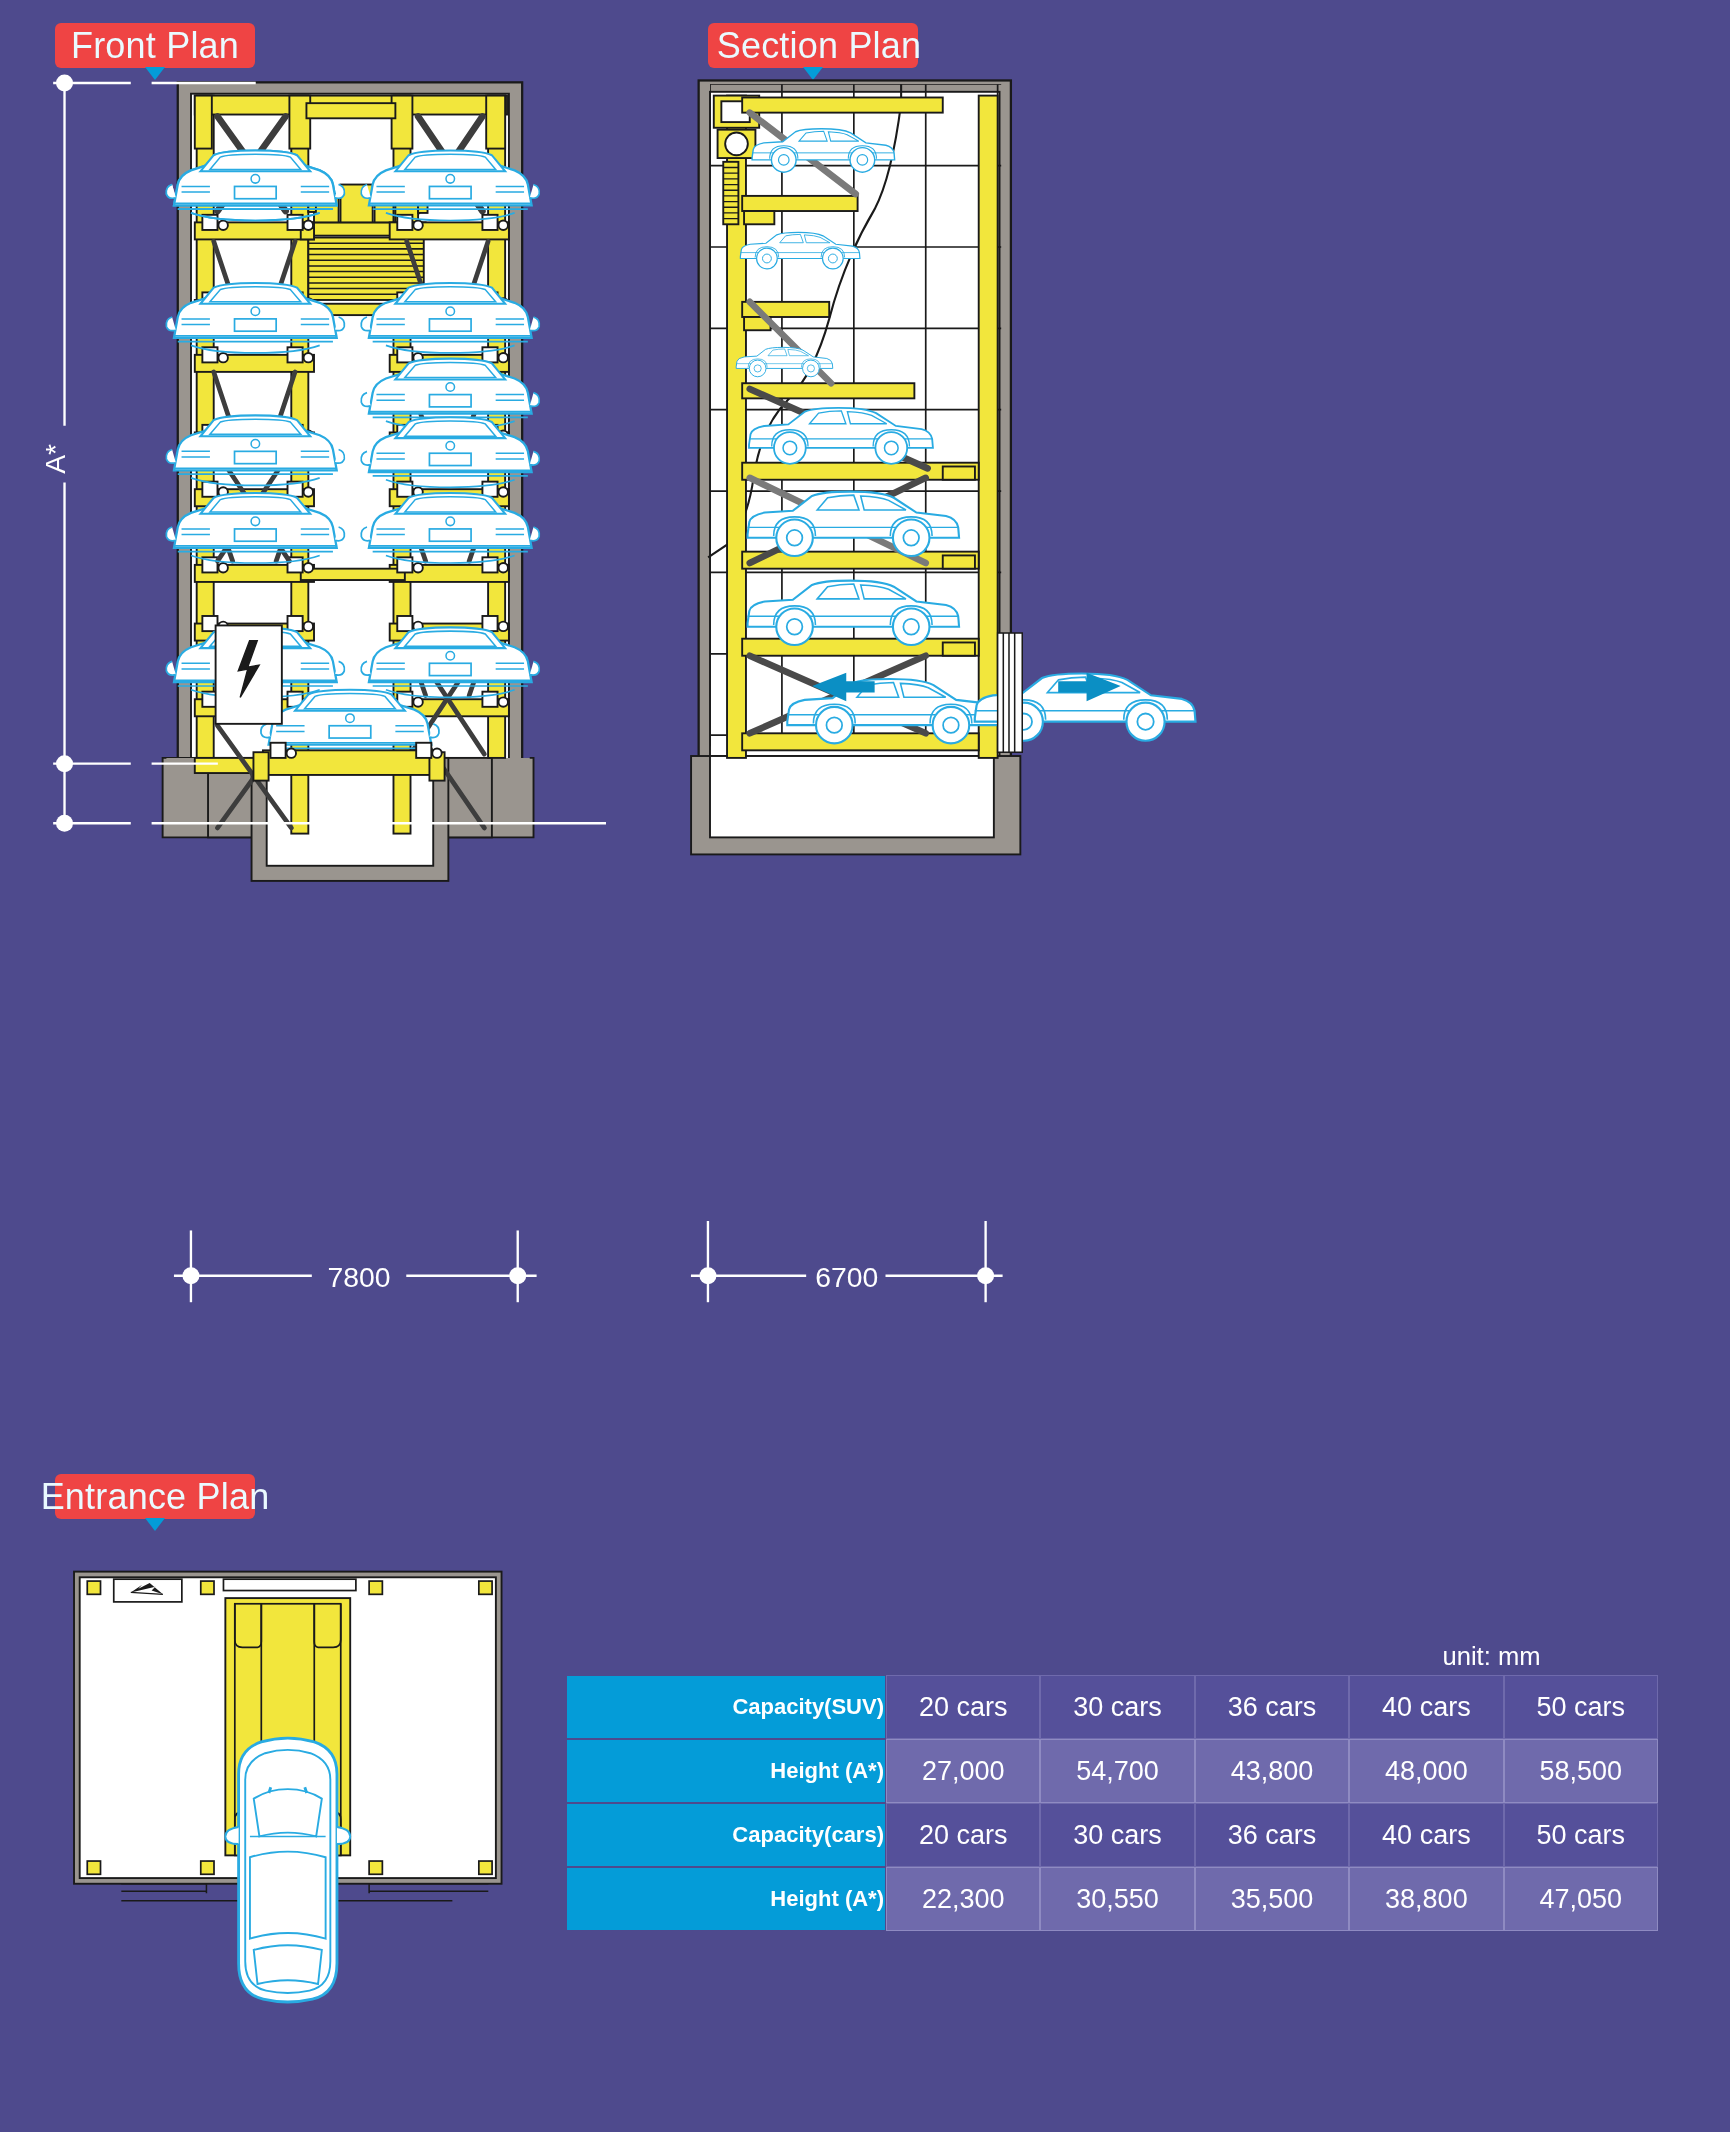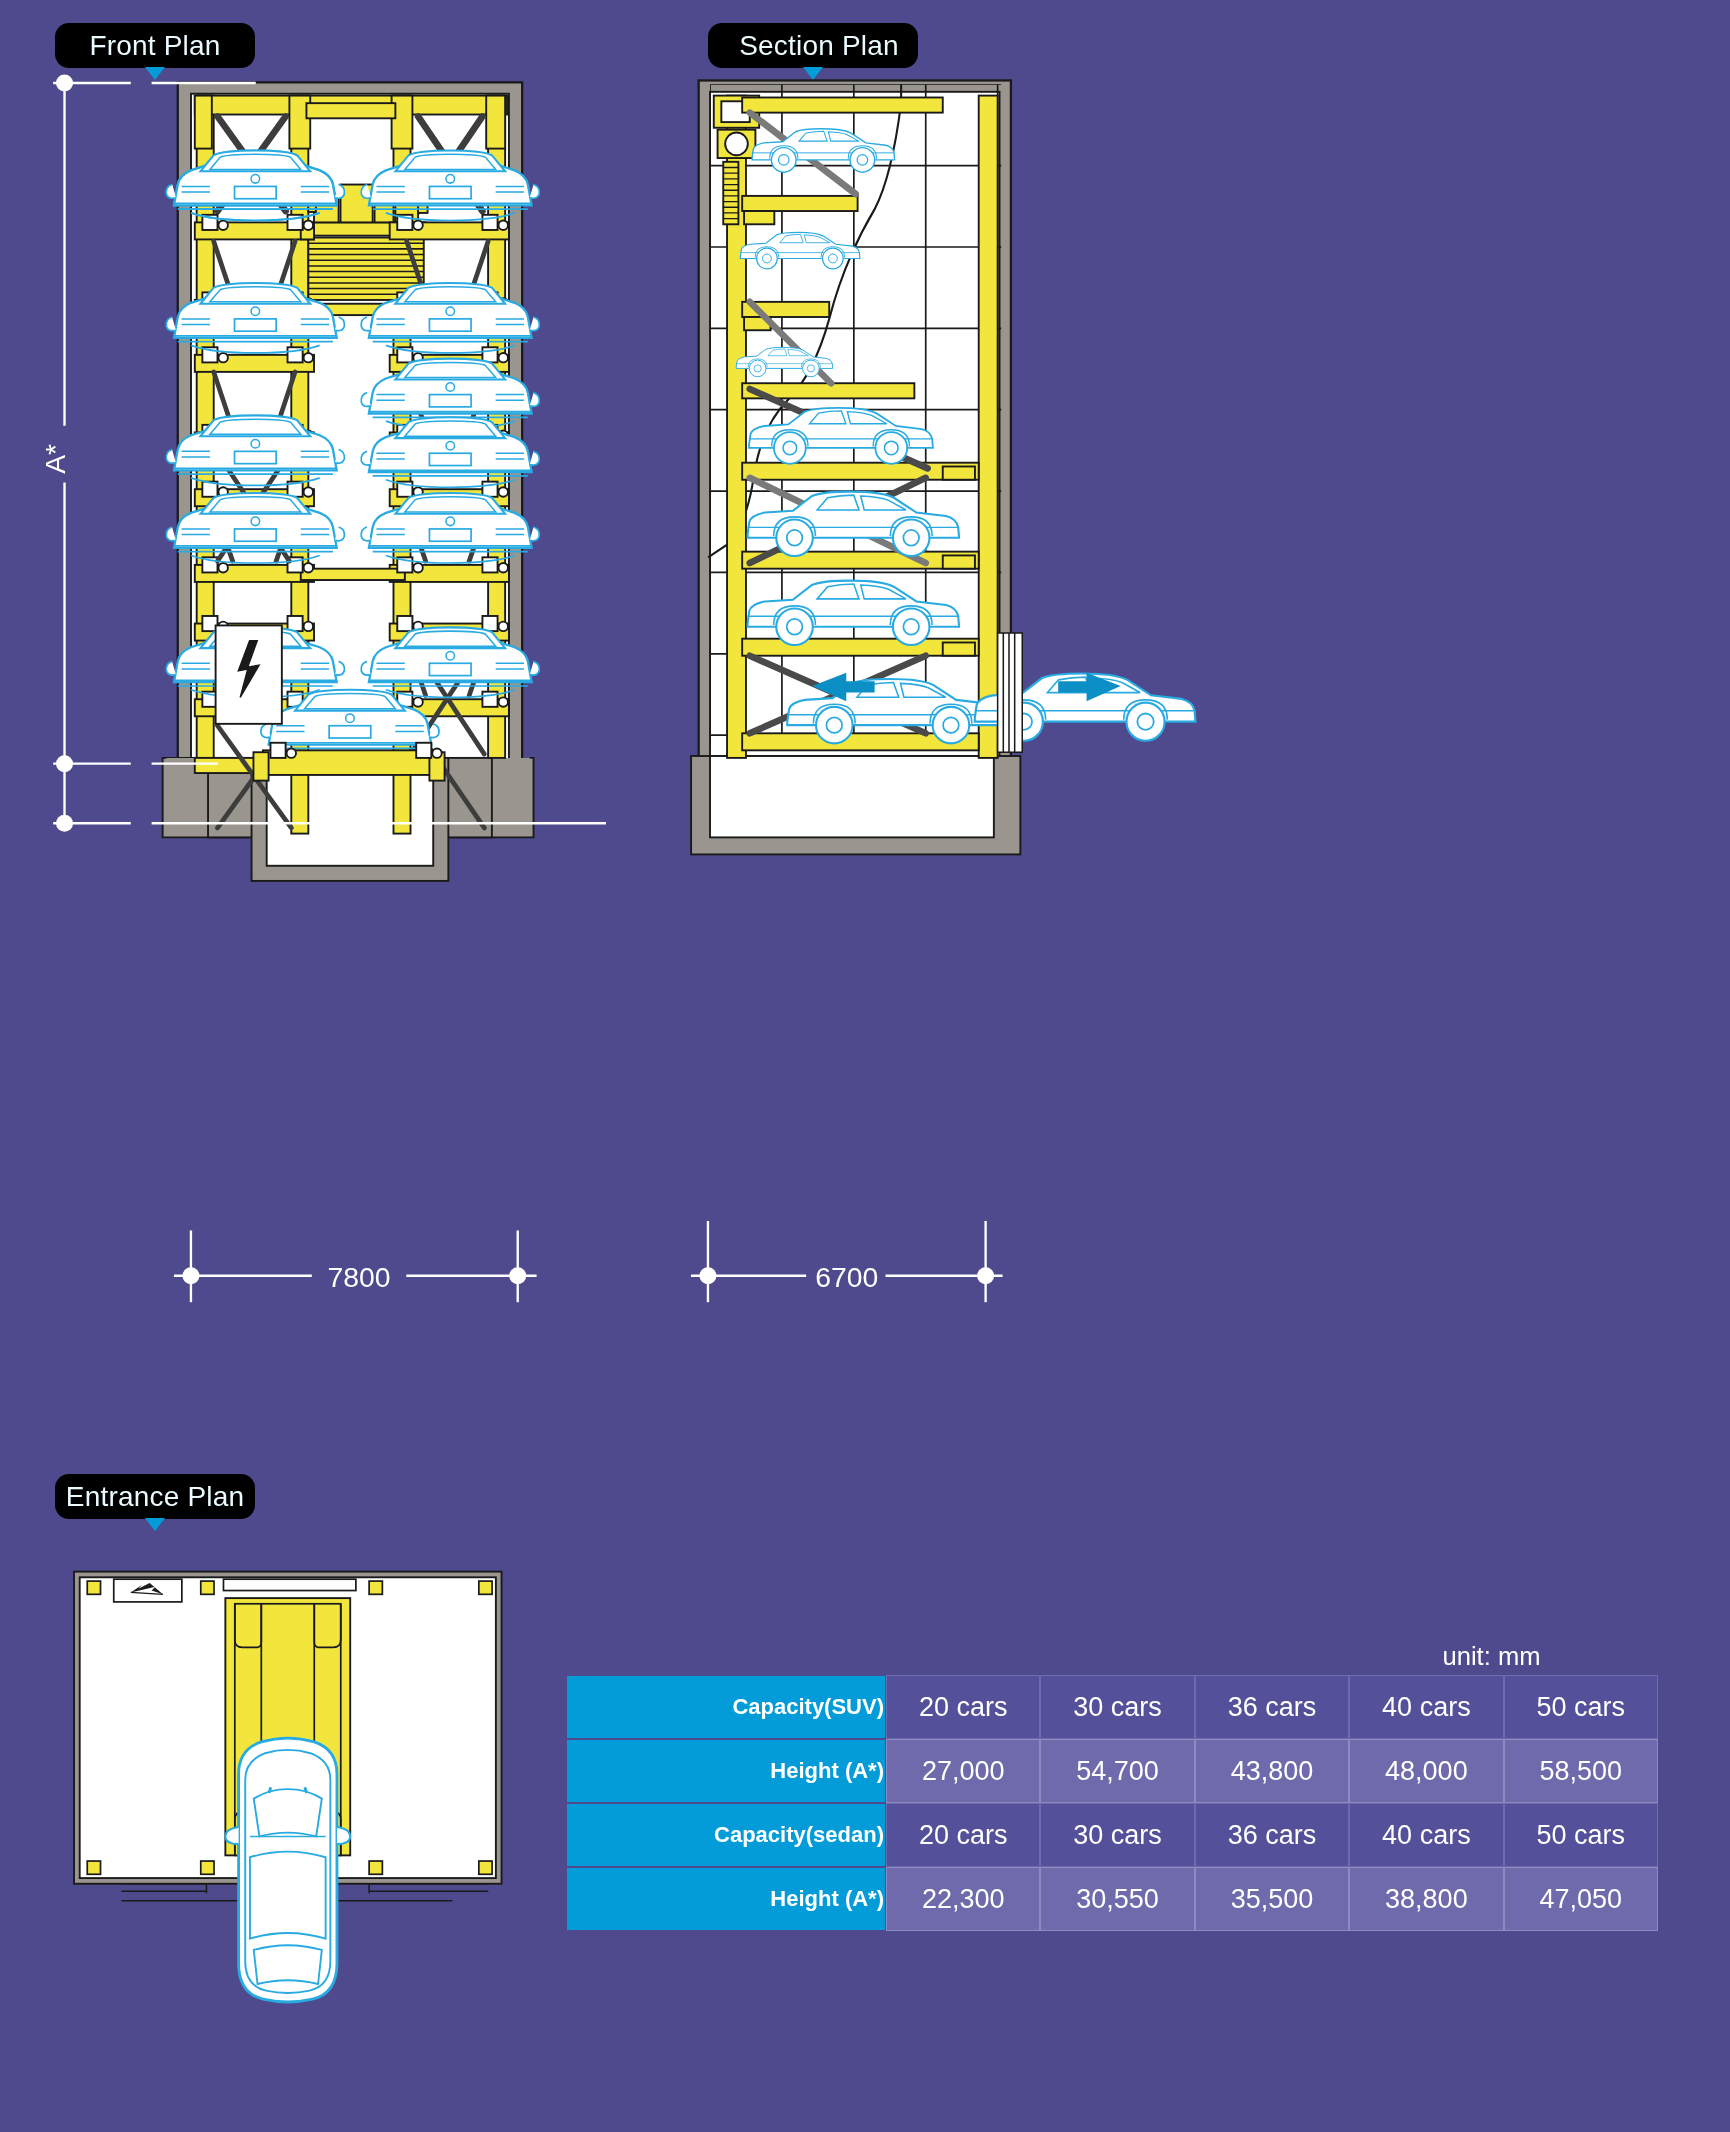--- a/index.html
+++ b/index.html
@@ -11,24 +11,24 @@
   #page {
     position: relative;
     width: 1731px; height: 2132px;
     background: #4e4a8d;
     overflow: hidden;
   }
 
   
   .pill {
     position: absolute;
-    background: #000000;
-    border-radius: 14px;
+    background: #ef4444;
+    border-radius: 6px;
     color: #eafaff;
-    font-size: 28px;
+    font-size: 36px;
     letter-spacing: 0.2px;
     display: flex; align-items: center; justify-content: center;
     height: 45px;
     white-space: nowrap;
   }
   .pill::after {
     content: "";
     position: absolute;
     bottom: -12.3px; left: 50%;
     margin-left: -10.4px;
@@ -536,21 +536,21 @@
       </tr>
       <tr class="light">
         <td class="rowhead">Height (A*)</td>
         <td class="val">27,000</td>
         <td class="val">54,700</td>
         <td class="val">43,800</td>
         <td class="val">48,000</td>
         <td class="val">58,500</td>
       </tr>
       <tr class="dark">
-        <td class="rowhead">Capacity(sedan)</td>
+        <td class="rowhead">Capacity(cars)</td>
         <td class="val">20 cars</td>
         <td class="val">30 cars</td>
         <td class="val">36 cars</td>
         <td class="val">40 cars</td>
         <td class="val">50 cars</td>
       </tr>
       <tr class="light">
         <td class="rowhead">Height (A*)</td>
         <td class="val">22,300</td>
         <td class="val">30,550</td>

